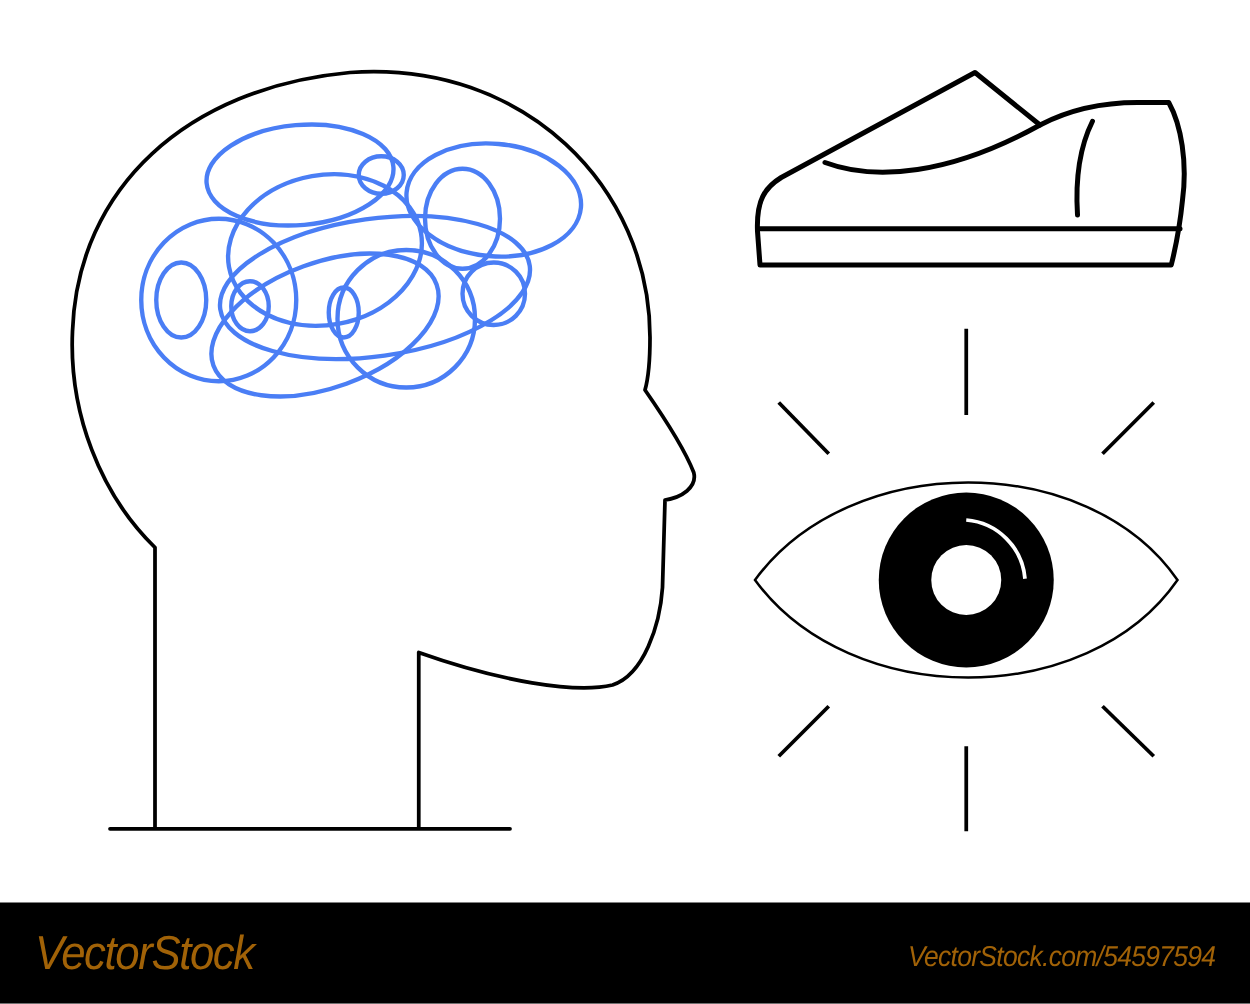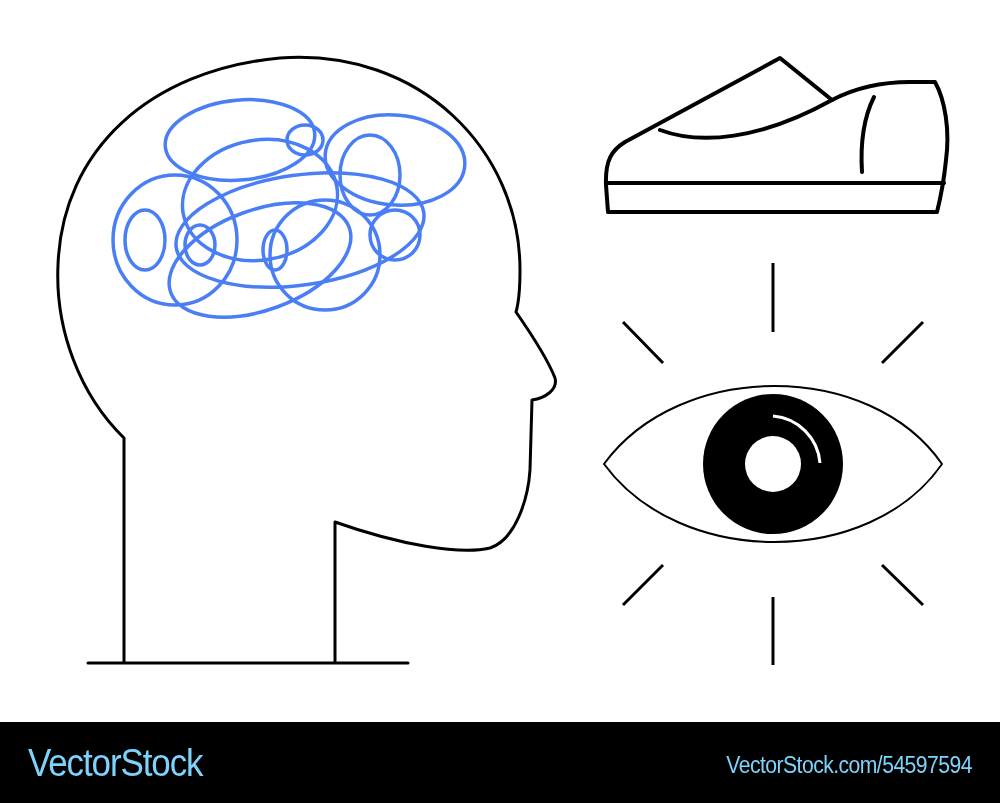--- a/index.html
+++ b/index.html
@@ -1,18 +1,18 @@
 <!DOCTYPE html>
 <html><head>
   <meta charset="utf-8">
   <style>
     html, body { margin: 0; padding: 0; background: #ffffff; }
     body { width: 1000px; height: 803px; position: relative; overflow: hidden; font-family: "Liberation Sans", sans-serif; }
     .art { position: absolute; left: 0; top: 0; width: 1000px; height: 722px; }
-    .footer { position: absolute; left: 0; top: 722px; width: 1000px; height: 81px; background: #000000; color: #7dd3fc; }
+    .footer { position: absolute; left: 0; top: 722px; width: 1000px; height: 81px; background: #000000; color: #a16207; font-style: italic; }
     .brand { position: absolute; left: 28px; top: 20px; font-size: 38px; letter-spacing: -1.2px; font-family: "Liberation Sans", sans-serif; transform: scaleX(0.92); transform-origin: left center; }
     .stock-id { position: absolute; right: 28px; top: 30px; font-size: 23px; letter-spacing: -0.6px; font-family: "Liberation Sans", sans-serif; transform: scaleX(0.92); transform-origin: right center; }
   </style>
 </head>
 <body>
 
 <svg class="art" viewBox="0 0 1000 722" xmlns="http://www.w3.org/2000/svg">
 
   <g fill="none" stroke="#000" stroke-width="3" stroke-linejoin="round" stroke-linecap="round">
     <path d="M124 662 L124 438

